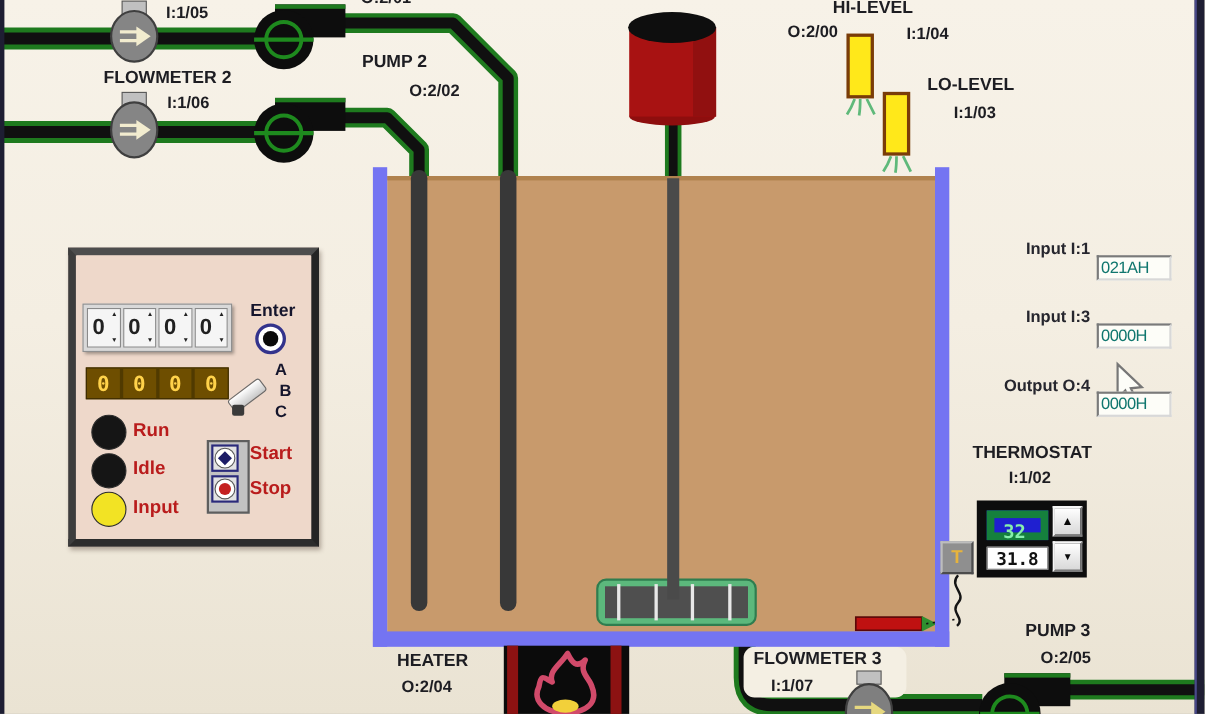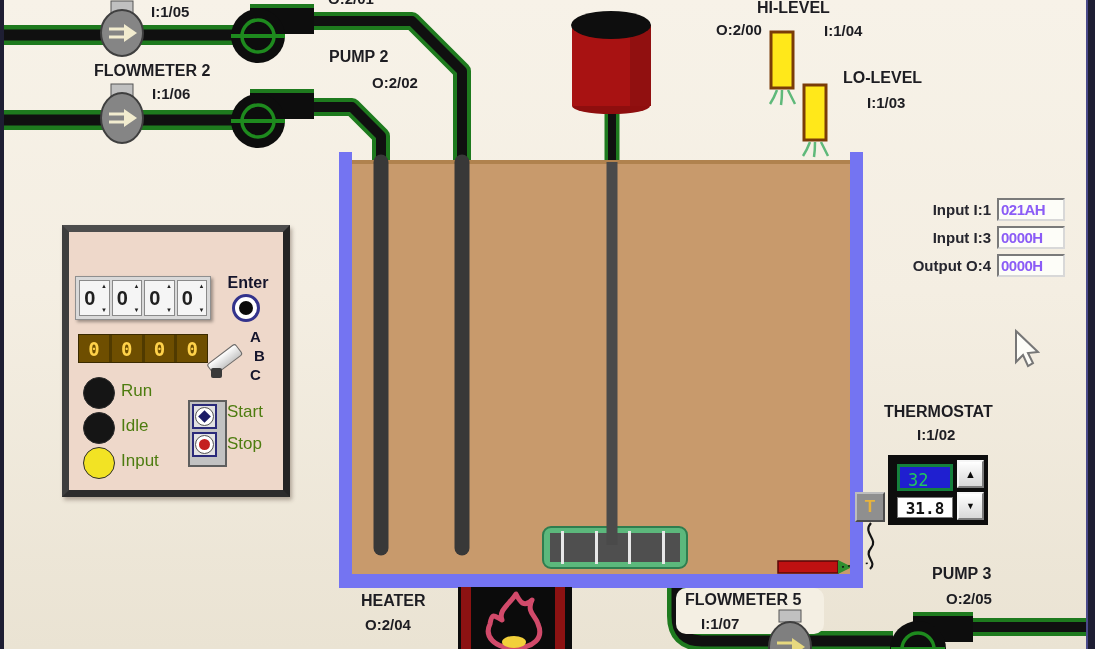--- a/index.html
+++ b/index.html
@@ -17,21 +17,21 @@
   
   .lbl{position:absolute;font-weight:700;font-size:15px;color:#1d1d22;white-space:nowrap;z-index:30;}
   .lbl.big{font-size:16px;}
   
   .edge{position:absolute;top:0;height:649px;background:#1e1e33;z-index:40;}
   
   #io-panel{position:absolute;left:883px;top:198px;width:182px;z-index:30;}
   .io-row{display:flex;align-items:center;margin-bottom:5px;}
   .io-label{width:108px;text-align:right;font-weight:700;font-size:15px;color:#26262e;padding-right:6px;}
   .io-box{width:62px;height:19px;background:#fdfdf8;border:2px solid;border-color:#7a7a7a #d8d8d8 #d8d8d8 #7a7a7a;
-          font-weight:700;font-size:15px;letter-spacing:-0.5px;color:#8b5cf6;line-height:19px;padding-left:2px;}
+          font-weight:400;font-size:15px;letter-spacing:-0.5px;color:#0f766e;line-height:19px;padding-left:2px;margin-top:34px;}
   
   #sim-panel{position:absolute;left:62px;top:225px;width:214px;height:258px;background:#eed8ca;
     border:7px solid;border-color:#4d4d4d #242424 #2c2c2c #3d3d3d;box-shadow:2px 3px 4px rgba(60,40,30,.35);z-index:30;}
   #sim-title{position:absolute;left:0;top:12px;width:100%;text-align:center;font-weight:700;font-size:17px;color:#15152c;}
   #thumbwheel{position:absolute;left:6px;top:44px;width:136px;height:44px;background:#d9d9d9;border:1px solid #8f8f8f;
     box-shadow:2px 2px 3px rgba(0,0,0,.35);display:flex;gap:2px;padding:3px;box-sizing:border-box;}
   .wheel{flex:1;background:#f5f5f5;border:1px solid #8a8a8a;display:flex;align-items:stretch;}
   .wheel .dig{flex:1;display:flex;align-items:center;justify-content:center;font-weight:700;font-size:20px;color:#202020;}
   .wheel .spin{width:9px;display:flex;flex-direction:column;justify-content:space-between;align-items:center;
     font-size:6px;color:#222;padding:2px 0;}
@@ -42,33 +42,33 @@
   #enter-label{position:absolute;left:148px;top:42px;width:62px;text-align:center;font-weight:700;font-size:16px;color:#15152c;}
   #enter-btn{position:absolute;left:163px;top:62px;width:22px;height:22px;border-radius:50%;
     background:#fff;border:3px solid #33338c;}
   #enter-btn::after{content:"";position:absolute;left:4px;top:4px;width:14px;height:14px;border-radius:50%;background:#0a0a0a;}
   #abc-lever{position:absolute;left:142px;top:112px;width:40px;height:34px;}
   #abc-lever .stick{position:absolute;left:2px;top:16px;width:34px;height:12px;background:linear-gradient(#ffffff,#c8c8c8);
     border:1px solid #6a6a6a;border-radius:3px;transform:rotate(-37deg);transform-origin:10% 90%;}
   #abc-lever .pivot{position:absolute;left:0px;top:24px;width:11px;height:10px;background:#3a3a3a;border-radius:2px;}
   .abc{position:absolute;font-weight:700;font-size:15px;color:#15152c;}
   .light{position:absolute;width:30px;height:30px;border-radius:50%;border:1px solid #2c2c2c;}
-  .light-label{position:absolute;font-weight:400;font-size:17px;color:#4d7c0f;}
+  .light-label{position:absolute;font-weight:700;font-size:17px;color:#b91c1c;}
   #startstop{position:absolute;left:119px;top:168px;width:31px;height:59px;background:#c2c2c2;
     border:2px solid #5e5e5e;padding:2px;box-sizing:content-box;}
   .ss-btn{width:25px;height:25px;background:#e2e2e2;border:2px solid #2a2a7a;box-sizing:border-box;
     margin-bottom:3px;display:flex;align-items:center;justify-content:center;}
   .ss-circle{width:17px;height:17px;border-radius:50%;background:#fff;border:1px solid #555;
     display:flex;align-items:center;justify-content:center;}
   .diamond{width:9px;height:9px;background:#1c1c66;transform:rotate(45deg);}
   .stopdot{width:11px;height:11px;border-radius:50%;background:#c42020;}
   
   #thermostat{position:absolute;left:888px;top:455px;width:100px;height:70px;background:#0d0d0d;z-index:30;}
-  #thermo-set{position:absolute;left:9px;top:9px;width:56px;height:27px;background:#1f1fd0;border:3px solid #15803d;
-    font-family:"DejaVu Sans Mono",monospace;font-weight:400;font-size:17px;color:#22c55e;line-height:27px;padding-left:8px;box-sizing:border-box;}
+  #thermo-set{position:absolute;left:9px;top:9px;width:56px;height:27px;background:#1f1fd0;border:7px solid #15803d;
+    font-family:"DejaVu Sans Mono",monospace;font-weight:700;font-size:17px;color:#86efac;line-height:27px;padding-left:8px;box-sizing:border-box;}
   #thermo-read{position:absolute;left:9px;top:42px;width:56px;height:21px;background:#fff;border:1px solid #777;
     font-family:"DejaVu Sans Mono",monospace;font-weight:700;font-size:16px;color:#111;line-height:21px;text-align:center;box-sizing:border-box;}
   .tbtn{position:absolute;left:69px;width:27px;height:28px;background:linear-gradient(#ffffff,#d8d8d8);
     border:2px solid;border-color:#f6f6f6 #7c7c7c #7c7c7c #f6f6f6;box-sizing:border-box;
     display:flex;align-items:center;justify-content:center;font-size:11px;color:#0a0a0a;font-weight:700;}
   #tbtn-up{top:5px;} #tbtn-down{top:37px;font-size:9px;}
   
   #tbox{position:absolute;left:855px;top:492px;width:30px;height:30px;background:#8f8f8f;
     border:2px solid;border-color:#bdbdbd #4c4c4c #4c4c4c #bdbdbd;box-sizing:border-box;z-index:29;
     display:flex;align-items:center;justify-content:center;font-weight:700;font-size:17px;color:#e7b33c;}
@@ -211,21 +211,21 @@
   <div class="lbl" style="left:328px;top:-10px;">O:2/01</div>
   <div class="lbl big" style="left:329px;top:48px;">PUMP 2</div>
   <div class="lbl" style="left:337px;top:74px;margin-left:35px;">O:2/02</div>
   <div class="lbl" style="left:684px;top:21px;margin-left:32px;">O:2/00</div>
   <div class="lbl big" style="left:757px;top:-1px;">HI-LEVEL</div>
   <div class="lbl" style="left:824px;top:22px;">I:1/04</div>
   <div class="lbl big" style="left:843px;top:69px;">LO-LEVEL</div>
   <div class="lbl" style="left:867px;top:94px;">I:1/03</div>
   <div class="lbl big" style="left:361px;top:592px;">HEATER</div>
   <div class="lbl" style="left:365px;top:616px;">O:2/04</div>
-  <div class="lbl big" style="left:685px;top:591px;">FLOWMETER 5</div>
+  <div class="lbl big" style="left:685px;top:591px;">FLOWMETER 3</div>
   <div class="lbl" style="left:701px;top:615px;">I:1/07</div>
   <div class="lbl big" style="left:932px;top:565px;">PUMP 3</div>
   <div class="lbl" style="left:946px;top:590px;">O:2/05</div>
   <div class="lbl big" style="left:884px;top:403px;">THERMOSTAT</div>
   <div class="lbl" style="left:917px;top:426px;">I:1/02</div>
 
   <div id="io-panel">
     <div class="io-row">
       <div class="io-label">Input I:1</div>
       <div class="io-box">021AH</div>

